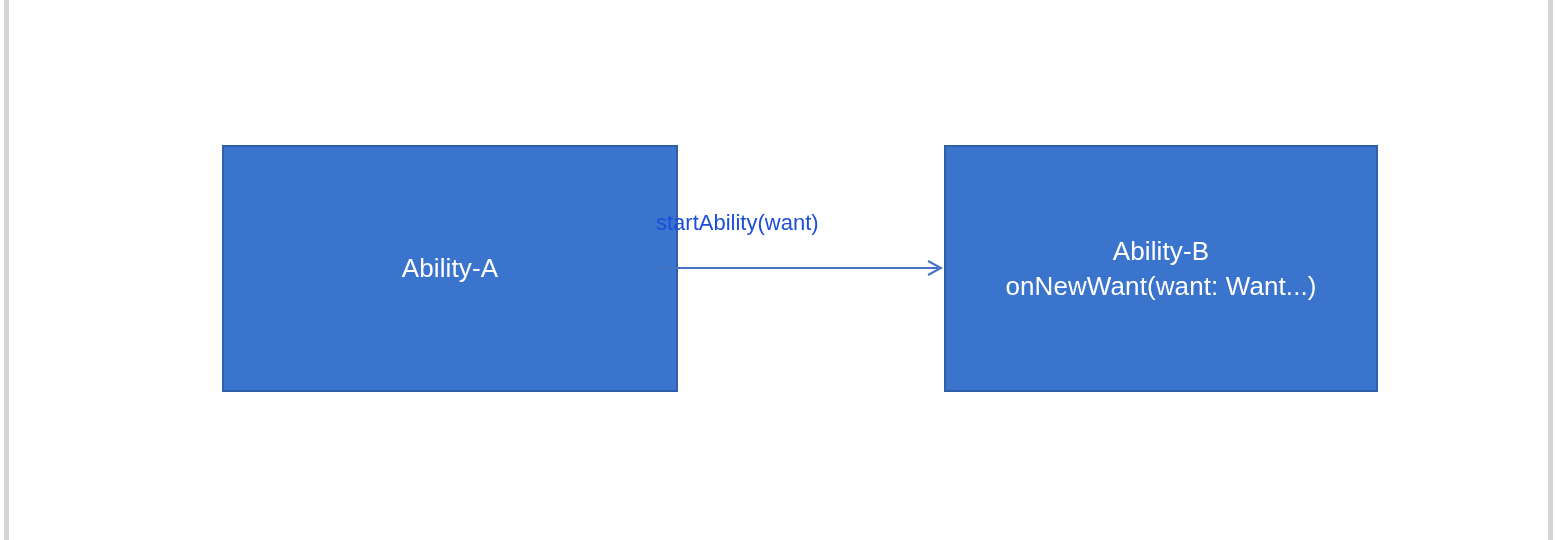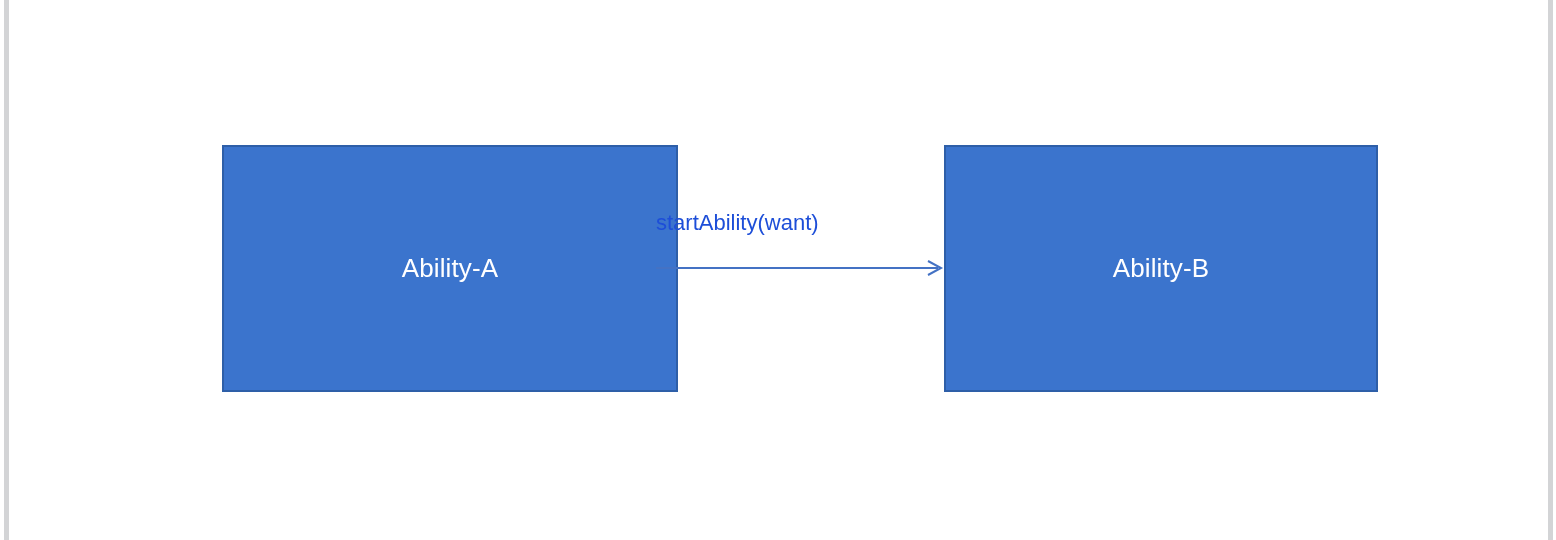--- a/index.html
+++ b/index.html
@@ -95,20 +95,21 @@
 
   <div class="node" id="node-a">
     <div class="lines">
       <div>Ability-A</div>
     </div>
   </div>
 
   <div class="node" id="node-b">
     <div class="lines">
       <div>Ability-B</div>
+      <div>onNewWant(want: Want...)</div>
     </div>
   </div>
 
   <svg id="connector" viewBox="0 0 300 40" width="300" height="40">
     <line x1="6" y1="18" x2="288" y2="18" stroke="#4472c4" stroke-width="2"></line>
     <polyline points="278,11 291,18 278,25" fill="none" stroke="#4472c4" stroke-width="2"></polyline>
   </svg>
 
   <div id="edge-label">startAbility(want)</div>
 

